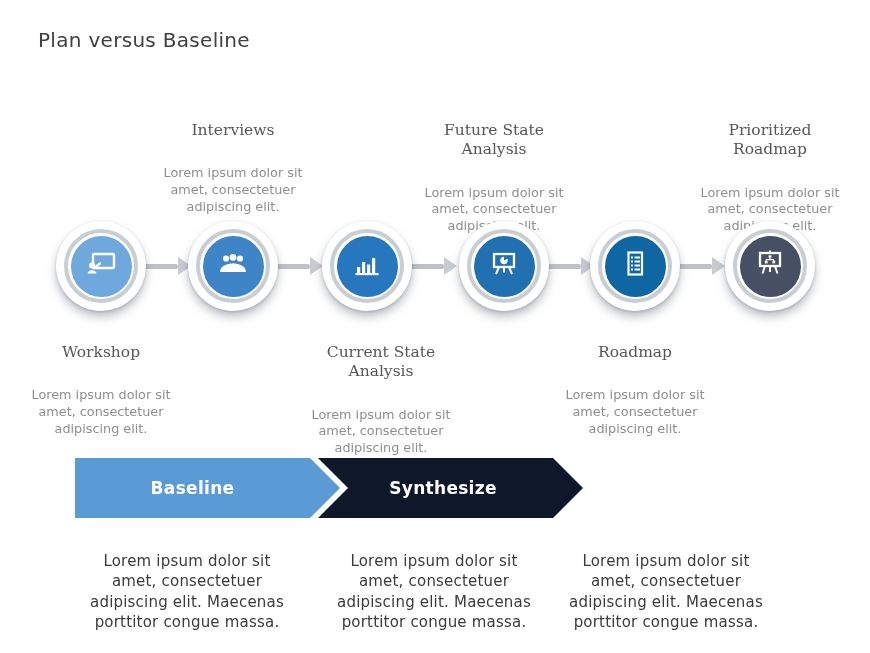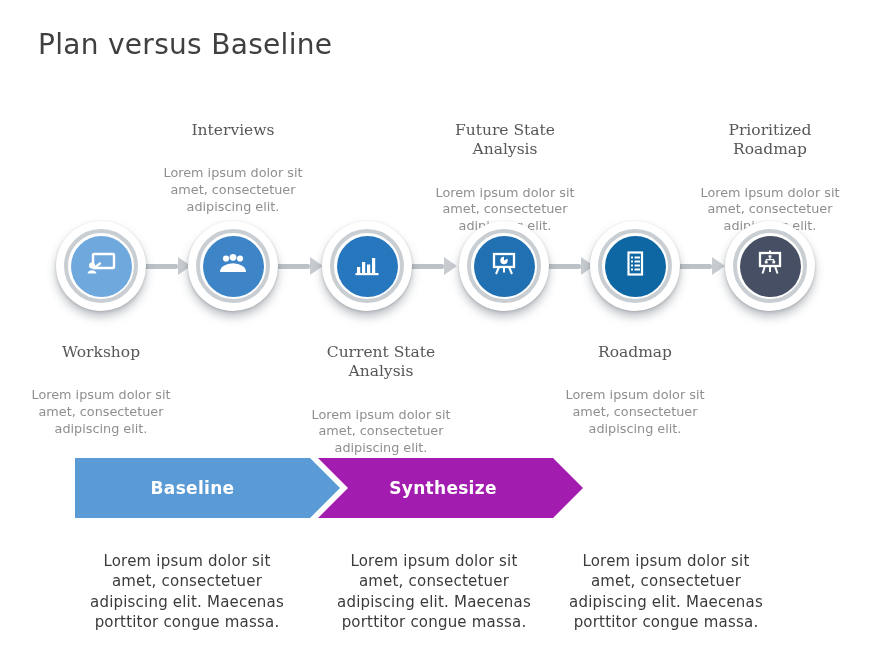--- a/index.html
+++ b/index.html
@@ -3,21 +3,21 @@
 <meta charset="utf-8">
 <style>
   html,body { margin:0; padding:0; background:#e9e9e9; }
   .slide {
     position:relative; width:870px; height:653px; margin:0 auto;
     background:#ffffff; overflow:hidden;
     font-family:"DejaVu Sans", "Liberation Sans", sans-serif;
   }
   .slide-title {
     position:absolute; left:38px; top:28px;
-    font-size:28px; color:#404040; letter-spacing:0.3px;
+    font-size:20px; color:#404040; letter-spacing:0.3px;
   }
   
   .step-circle {
     position:absolute; top:221px; width:90px; height:90px; border-radius:50%;
     background:#ffffff; z-index:2;
     box-shadow:0 6px 10px rgba(70,80,95,0.35), 0 1px 3px rgba(0,0,0,0.18);
     display:flex; align-items:center; justify-content:center;
   }
   .step-ring {
     width:74px; height:74px; border-radius:50%; box-sizing:border-box;
@@ -189,21 +189,21 @@
     </div>
       </div>
   </div>
 
   <div class="step-label above" style="left:128px">
     <div class="step-name">Interviews</div>
     <p class="step-desc">Lorem ipsum dolor sit
 amet, consectetuer
 adipiscing elit.</p>
   </div>
-  <div class="step-label above" style="left:400px">
+  <div class="step-label above" style="left:389px">
     <div class="step-name">Future State
 Analysis</div>
     <p class="step-desc">Lorem ipsum dolor sit
 amet, consectetuer
 adipiscing elit.</p>
   </div>
   <div class="step-label above" style="left:665px">
     <div class="step-name">Prioritized
 Roadmap</div>
     <p class="step-desc">Lorem ipsum dolor sit
@@ -227,21 +227,21 @@
   <div class="step-label below" style="left:520px">
     <div class="step-name">Roadmap</div>
     <p class="step-desc">Lorem ipsum dolor sit
 amet, consectetuer
 adipiscing elit.</p>
   </div>
 
   <div class="phase-seg seg-0" style="background: rgb(91, 155, 213);">
       <span>Baseline</span>
     </div>
-  <div class="phase-seg seg-1" style="background: #a21caf;">
+  <div class="phase-seg seg-1" style="background: #0f172a;">
       <span>Synthesize</span>
     </div>
 
   <p class="phase-desc" style="left:62px">Lorem ipsum dolor sit
 amet, consectetuer
 adipiscing elit. Maecenas
 porttitor congue massa.</p>
   <p class="phase-desc" style="left:309px">Lorem ipsum dolor sit
 amet, consectetuer
 adipiscing elit. Maecenas

